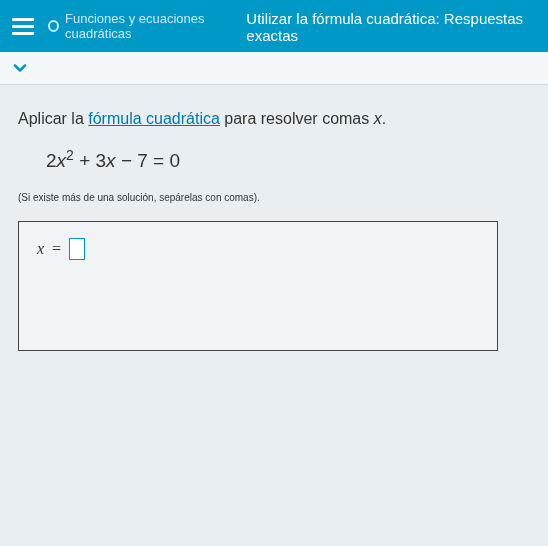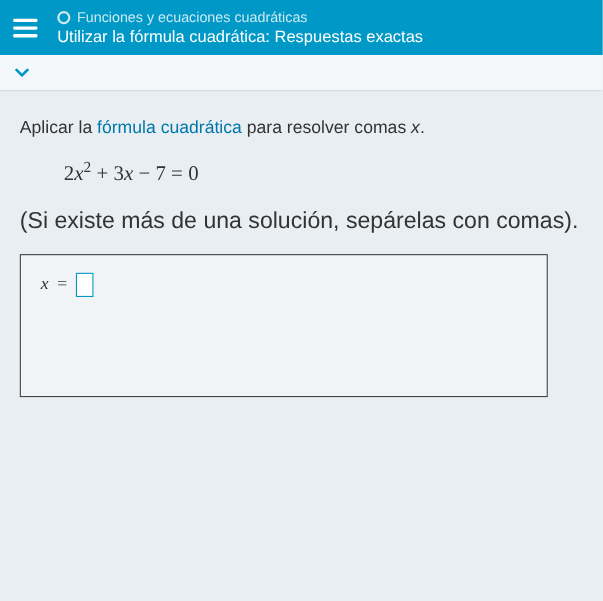--- a/index.html
+++ b/index.html
@@ -33,21 +33,21 @@
     }
     .hamburger span {
       display: block;
       height: 3px;
       width: 22px;
       background: #fff;
       border-radius: 1px;
     }
     .header-text {
       display: flex;
-      flex-direction: column;
+      flex-direction: row;
     }
     .breadcrumb {
       font-size: 13px;
       color: #cce9f3;
       display: flex;
       align-items: center;
       gap: 6px;
     }
     .breadcrumb .dot {
       width: 12px;
@@ -81,38 +81,39 @@
       padding: 22px 18px;
       color: #333;
     }
     .prompt {
       font-size: 16px;
       line-height: 1.5;
       margin-bottom: 16px;
     }
     .link {
       color: #0077aa;
+      text-decoration: underline;
       cursor: pointer;
     }
     .equation {
       font-size: 19px;
-      font-family: Liberation Serif, serif;
+      font-family: Liberation Sans, sans-serif;
       font-style: italic;
-      margin-left: 40px;
+      margin-left: 28px;
       margin-bottom: 20px;
     }
     .equation .upright {
       font-style: normal;
     }
     .equation sup {
       font-size: 14px;
       font-style: normal;
     }
     .hint {
-      font-size: 21px;
+      font-size: 10px;
       margin-bottom: 18px;
     }
     .answer-box {
       border: 1px solid #444;
       padding: 16px 18px;
       background: #f0f4f7;
       width: 480px;
       height: 130px;
     }
     .answer-line {

